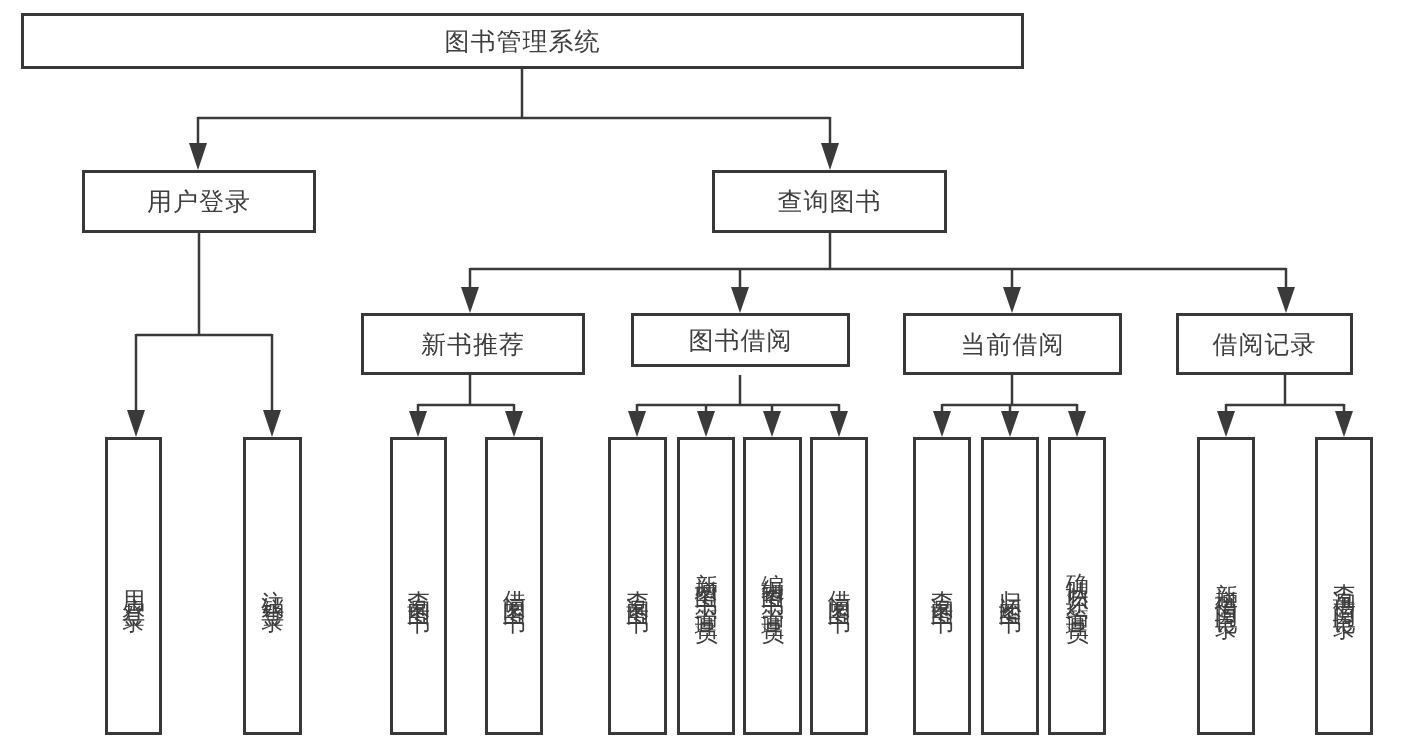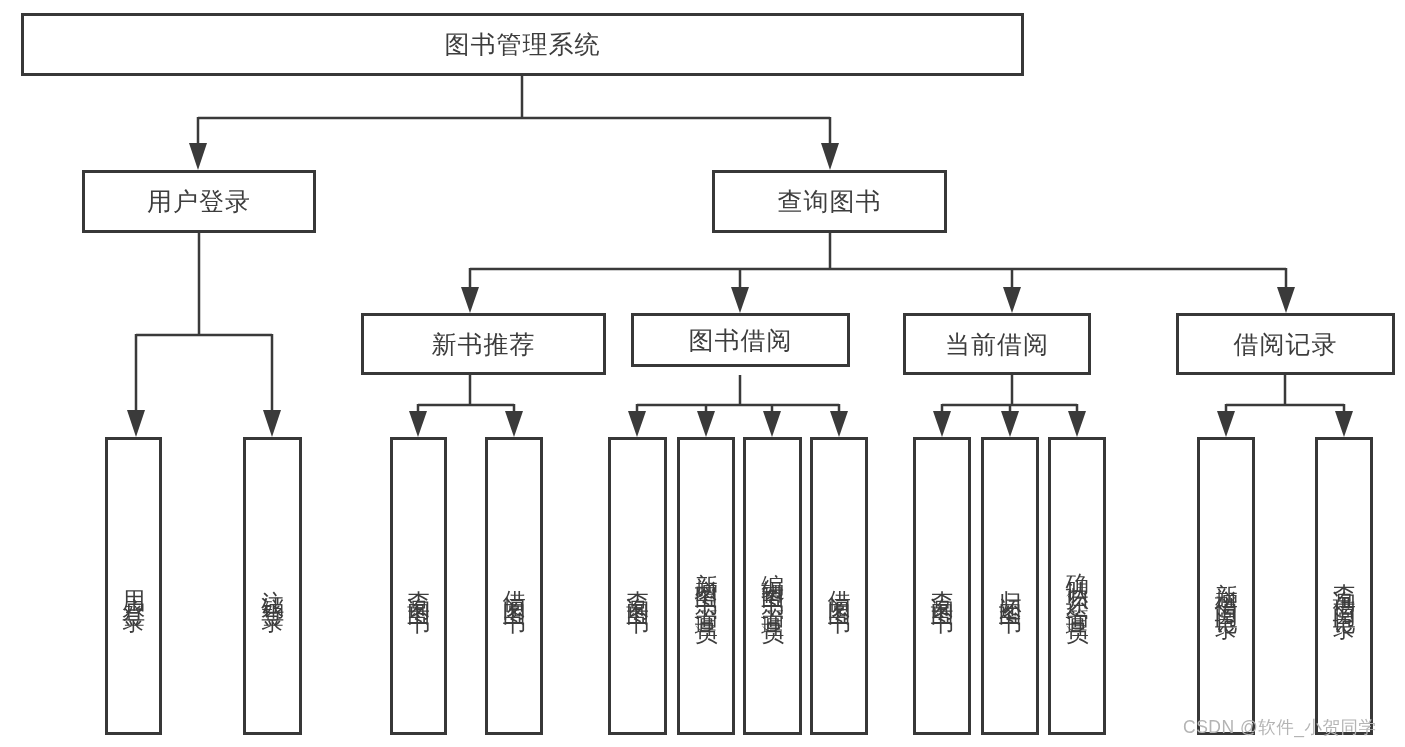--- a/index.html
+++ b/index.html
@@ -64,41 +64,41 @@
       <polygon points="763,411 781,411 772,437"></polygon>
       <polygon points="830,411 848,411 839,437"></polygon>
       <polygon points="933,411 951,411 942,437"></polygon>
       <polygon points="1001,411 1019,411 1010,437"></polygon>
       <polygon points="1068,411 1086,411 1077,437"></polygon>
       <polygon points="1217,411 1235,411 1226,437"></polygon>
       <polygon points="1335,411 1353,411 1344,437"></polygon>
     </g>
   </svg>
 
-  <div class="node hbox" style="left:21px;top:13px;width:1003px;height:63px;">
+  <div class="node hbox" style="left:21px;top:13px;width:1003px;height:56px;">
     <span>图书管理系统</span>
   </div>
 
   <div class="node hbox" style="left:82px;top:170px;width:234px;height:63px;">
     <span>用户登录</span>
   </div>
   <div class="node hbox" style="left:712px;top:170px;width:235px;height:63px;">
     <span>查询图书</span>
   </div>
 
-  <div class="node hbox" style="left:361px;top:313px;width:245px;height:62px;">
+  <div class="node hbox" style="left:361px;top:313px;width:224px;height:62px;">
     <span>新书推荐</span>
   </div>
   <div class="node hbox" style="left:631px;top:313px;width:219px;height:54px;">
     <span>图书借阅</span>
   </div>
-  <div class="node hbox" style="left:903px;top:313px;width:188px;height:62px;justify-content:center;">
+  <div class="node hbox" style="left:903px;top:313px;width:219px;height:62px;justify-content:center;">
     <span>当前借阅</span>
   </div>
-  <div class="node hbox" style="left:1176px;top:313px;width:219px;height:62px;">
+  <div class="node hbox" style="left:1176px;top:313px;width:177px;height:62px;">
     <span>借阅记录</span>
   </div>
 
   <div class="node leaf" style="left:105px;top:437px;width:57px;height:298px;">
     <span class="vtext">用户登录</span>
   </div>
   <div class="node leaf" style="left:243px;top:437px;width:59px;height:298px;">
     <span class="vtext">注销登录</span>
   </div>
 
@@ -132,15 +132,14 @@
     <span class="vtext">确认归还（管理员）</span>
   </div>
 
   <div class="node leaf" style="left:1197px;top:437px;width:58px;height:298px;">
     <span class="vtext">新增借阅记录</span>
   </div>
   <div class="node leaf" style="left:1315px;top:437px;width:58px;height:298px;">
     <span class="vtext">查询借阅记录</span>
   </div>
 
-  <div class="watermark">CSDN @软件_小贺同学</div>
 
 </div>
 
 </body></html>

